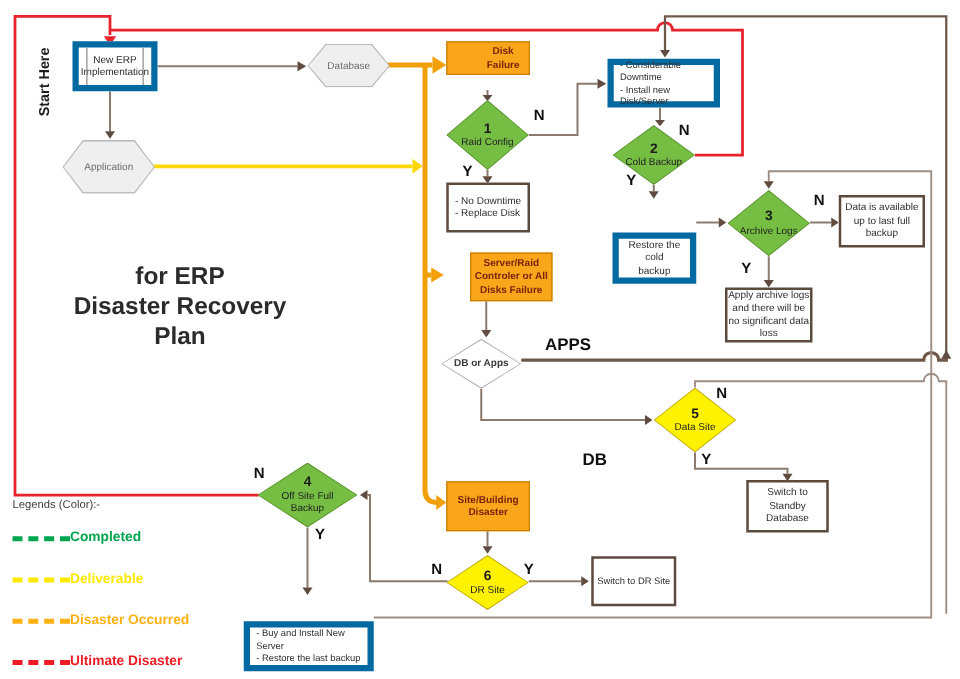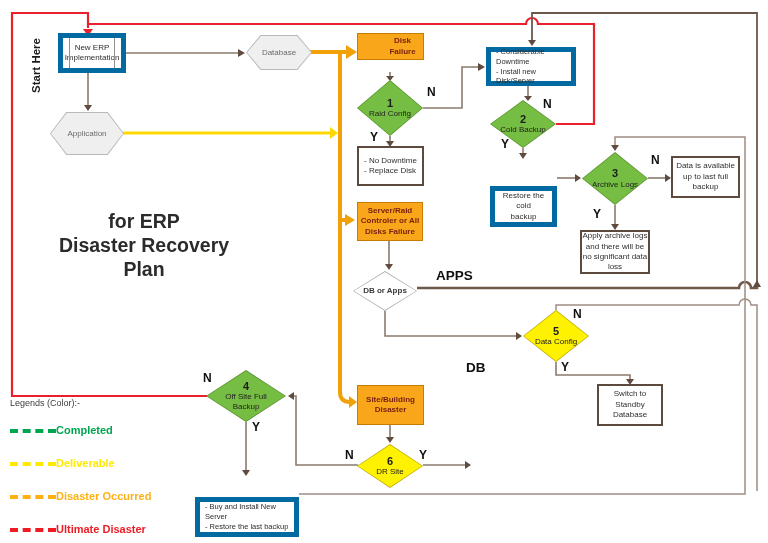--- a/index.html
+++ b/index.html
@@ -132,21 +132,21 @@
   <div class="shape hex clip hexc" style="left:246px;top:35px;width:66px;height:35px;">
     <div class="fill">Database</div>
   </div>
   <div class="shape hex clip hexc" style="left:50px;top:112px;width:74px;height:43px;">
     <div class="fill">Application</div>
   </div>
 
   <div class="node orange" style="left:357px;top:33px;width:67px;height:27px;padding-left:24px;">
     <span>Disk Failure</span>
   </div>
-  <div class="node orange" style="left:357px;top:202px;width:66px;height:39px;align-items:center;">
+  <div class="node orange" style="left:376px;top:202px;width:66px;height:39px;align-items:center;">
     <span>Server/Raid
 Controler or All
 Disks Failure</span>
   </div>
   <div class="node orange" style="left:357px;top:385px;width:67px;height:40px;">
     <span>Site/Building
 Disaster</span>
   </div>
 
   <div class="shape dia clip diag" style="left:357px;top:80px;width:66px;height:56px;">
@@ -170,21 +170,21 @@
   <div class="shape dia clip diag" style="left:206px;top:370px;width:80px;height:52px;">
     <div class="fill">
       <span class="dnum">4</span>
       <span>Off Site Full
 Backup</span>
     </div>
   </div>
   <div class="shape dia clip diay" style="left:523px;top:310px;width:66px;height:52px;">
     <div class="fill">
       <span class="dnum">5</span>
-      <span>Data Config</span>
+      <span>Data Site</span>
     </div>
   </div>
   <div class="shape dia clip diay" style="left:357px;top:444px;width:66px;height:44px;">
     <div class="fill">
       <span class="dnum">6</span>
       <span>DR Site</span>
     </div>
   </div>
   <div class="shape dia clip diaw" style="left:353px;top:271px;width:64px;height:40px;">
     <div class="fill">DB or Apps</div>
@@ -213,20 +213,23 @@
 no significant data
 loss</span>
   </div>
   <div class="node thick" style="left:597px;top:384px;width:66px;height:42px;">
     <span>Switch to Standby
 Database</span>
   </div>
   <div class="node leftalign" style="left:195px;top:476px;width:104px;height:40px;font-size:7.5px;margin-top:21px;">
     <span>- Buy and Install New Server
 - Restore the last backup</span>
+  </div>
+  <div class="node thick" style="left:473px;top:445px;width:68px;height:40px;font-size:7.5px;">
+    <span>Switch to DR Site</span>
   </div>
 
   <span class="elabel" style="left:427px;top:86px;">N</span>
   <span class="elabel" style="left:370px;top:131px;">Y</span>
   <span class="elabel" style="left:543px;top:98px;">N</span>
   <span class="elabel" style="left:501px;top:138px;">Y</span>
   <span class="elabel" style="left:651px;top:154px;">N</span>
   <span class="elabel" style="left:593px;top:208px;">Y</span>
   <span class="elabel" style="left:203px;top:372px;">N</span>
   <span class="elabel" style="left:252px;top:421px;">Y</span>

